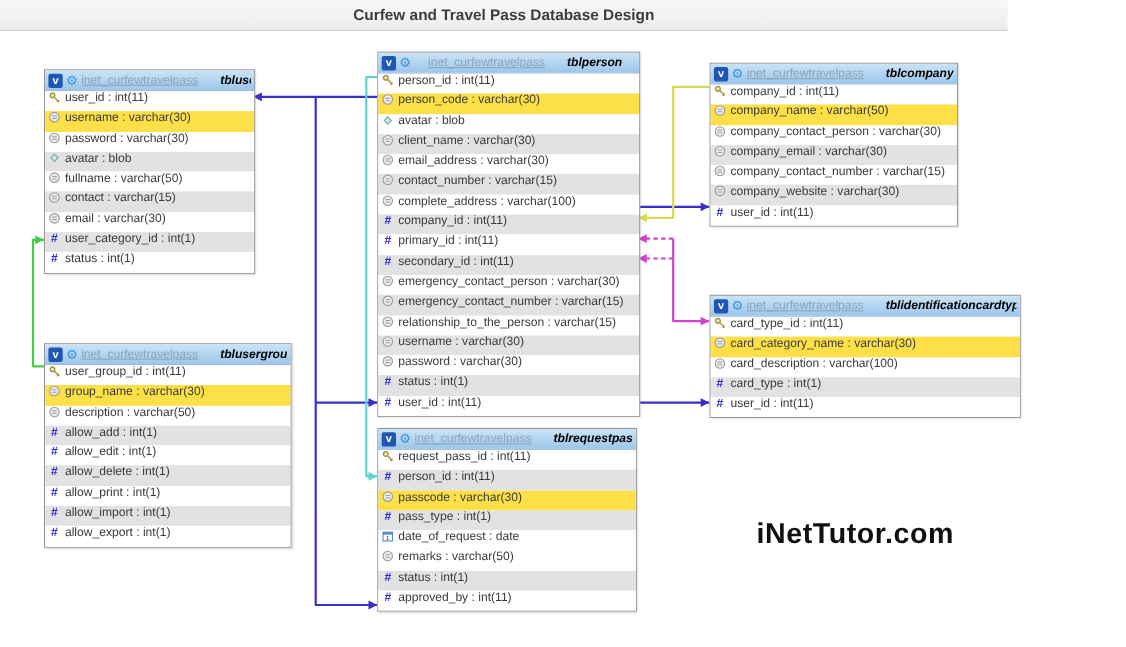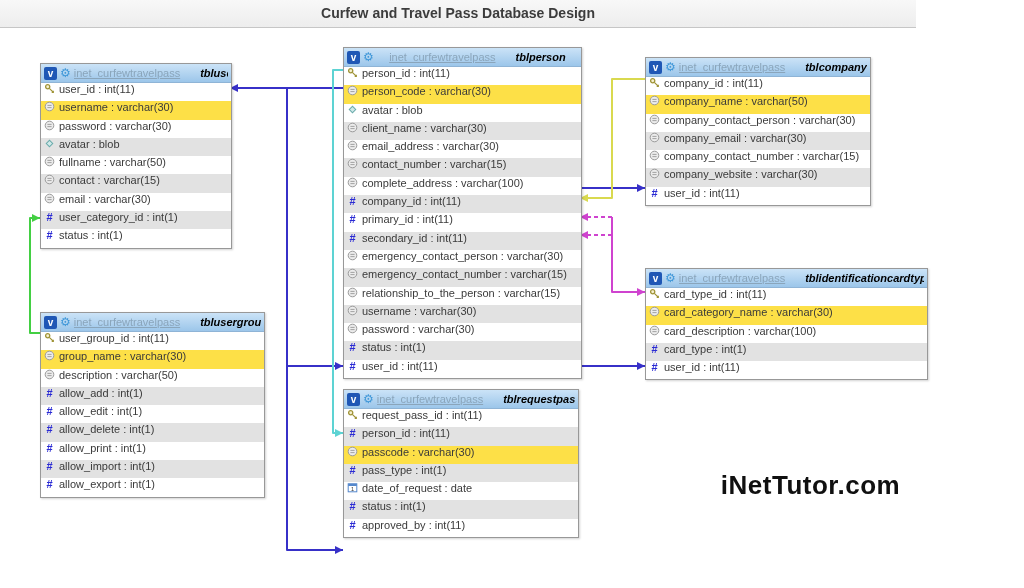--- a/index.html
+++ b/index.html
@@ -10,21 +10,21 @@
   .titlebar{
     position:absolute;top:0;left:0;width:916px;height:27px;z-index:5;
     background:linear-gradient(#f8f8f8,#ededed);
     border-bottom:1px solid #c6c6c6;
     text-align:center;line-height:27px;
     font-weight:bold;font-size:14px;color:#3c3c3c;
   }
   #canvas{position:absolute;top:0;left:0;width:1024px;height:588px;}
   #lines{position:absolute;top:0;left:0;z-index:1;}
   .watermark{
-    position:absolute;left:688px;top:470px;width:245px;z-index:0;
+    position:absolute;left:655px;top:470px;width:245px;z-index:0;
     text-align:center;font-size:26px;font-weight:bold;color:#101010;
     letter-spacing:0.5px;
   }
   .db-table{
     position:absolute;z-index:2;background:#fff;
     border:1px solid #989898;box-shadow:1px 1px 2px rgba(0,0,0,.18);
     font-size:11px;
   }
   .tbl-header{
     height:18px;display:flex;align-items:center;gap:3px;padding:0 3px;
@@ -338,20 +338,27 @@
         <span class="fld">pass_type : int(1)</span>
       </div>
       <div class="tbl-row row-white">
         <svg width="11" height="11" viewBox="0 0 11 11">
           <rect x="1.2" y="1.8" width="8.6" height="8" fill="#ffffff" stroke="#5588cc"></rect>
           <rect x="1.2" y="1.8" width="8.6" height="2.2" fill="#5588cc"></rect>
           <text x="5.5" y="9" font-size="5.5" text-anchor="middle" fill="#333333">1</text>
         </svg>
         <span class="fld">date_of_request : date</span>
       </div>
+      <div class="tbl-row row-white">
+        <svg width="11" height="11" viewBox="0 0 11 11">
+          <circle cx="5.5" cy="5.5" r="4.3" fill="#ececec" stroke="#9a9a9a"></circle>
+          <path d="M3.4 4.4h4.2M3.4 6.6h4.2" stroke="#9a9a9a" stroke-width="0.9"></path>
+        </svg>
+        <span class="fld">remarks : varchar(50)</span>
+      </div>
       <div class="tbl-row row-gray">
         <span class="ic-hash">#</span>
         <span class="fld">status : int(1)</span>
       </div>
       <div class="tbl-row row-white">
         <span class="ic-hash">#</span>
         <span class="fld">approved_by : int(11)</span>
       </div>
     </div>
     <div class="db-table" style="left: 645px; top: 57px; width: 224px;">

